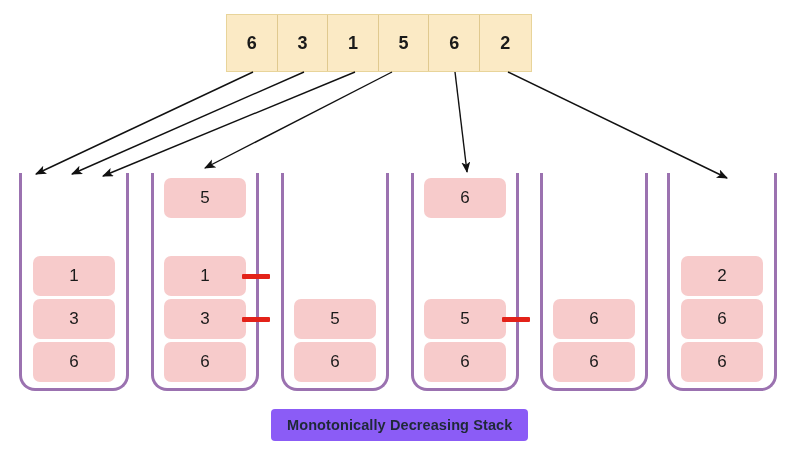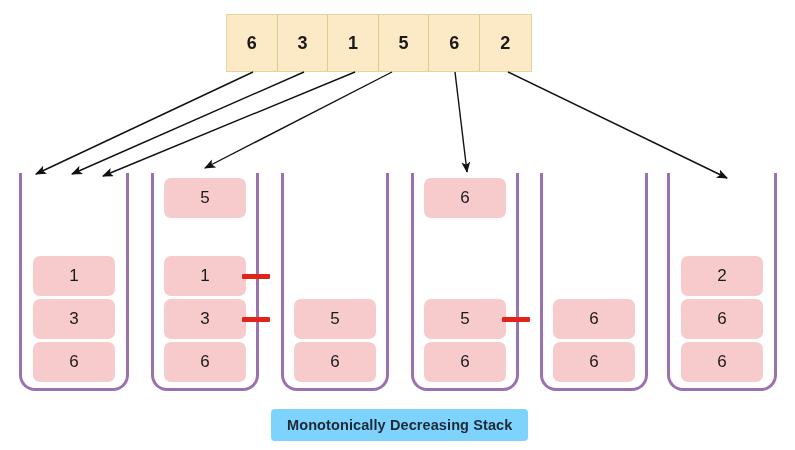--- a/index.html
+++ b/index.html
@@ -92,21 +92,21 @@
     margin-top: -2.5px;
     border-radius: 1px;
   }
 
   
   .caption {
     position: absolute;
     left: 271px;
     top: 409px;
     padding: 8px 16px;
-    background: #7dd3fc;
+    background: #8b5cf6;
     border-radius: 4px;
     font-size: 14.5px;
     font-weight: bold;
     color: #1f2937;
     letter-spacing: 0.1px;
   }
 
   svg.arrows {
     position: absolute;
     left: 0; top: 0;

